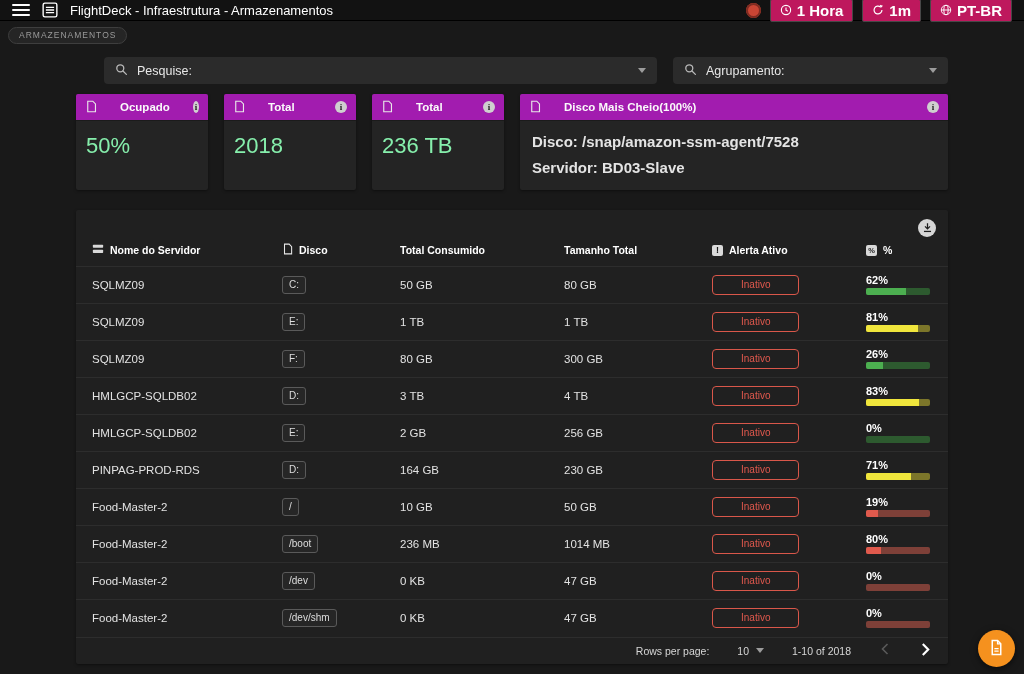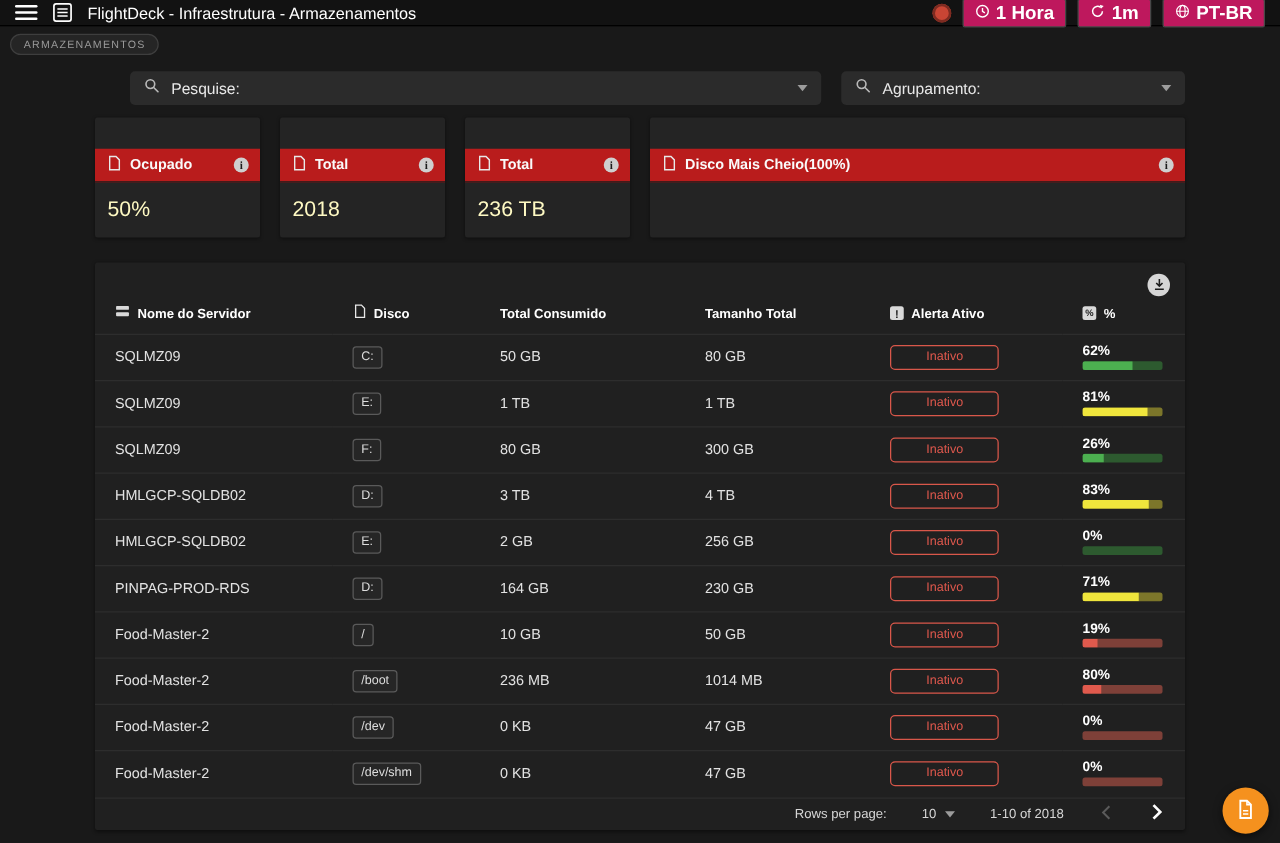--- a/index.html
+++ b/index.html
@@ -24,23 +24,23 @@
   .search-box { height:27px; background:#2b2b2b; border-radius:4px; display:flex; align-items:center; gap:9px; padding:0 11px; cursor:pointer; }
   .search-box.main { width:572px;margin-left:28px; }
   .search-box.group { width:284px; }
   .search-label { font-size:12.5px; color:#e8e8e8; }
   .caret-down { margin-left:auto; width:0; height:0; border-left:4px solid transparent; border-right:4px solid transparent; border-top:5px solid #9c9c9c; }
 
   
   .cards-row { margin-top:10px; display:flex; gap:16px; height:96px; }
   .stat-card { width:132px; background:#242424; border-radius:2px; overflow:hidden; box-shadow:0 1px 3px rgba(0,0,0,.45); }
   .stat-card.wide { flex:1; width:auto; }
-  .stat-head { height:27px; background:#b91c1c; border-bottom:1px solid #1b1b1b; display:flex; align-items:center; gap:7px; padding:0 9px; font-size:11.5px; font-weight:bold; color:#fafafa;margin-top:25px; }
+  .stat-head { height:27px; background:#a21caf; border-bottom:1px solid #1b1b1b; display:flex; align-items:center; gap:23px; padding:0 9px; font-size:11.5px; font-weight:bold; color:#fafafa; }
   .info-dot { margin-left:auto; width:12px; height:12px; border-radius:50%; background:#cfcfcf; color:#1c1c1c; font-size:9px; font-weight:bold; display:inline-flex; align-items:center; justify-content:center; font-family:"Liberation Serif",serif; cursor:pointer; }
-  .stat-value { padding:12px 10px; font-size:17px; color:#fef9c3; }
+  .stat-value { padding:12px 10px; font-size:22px; color:#86efac; }
   .stat-lines { padding:8px 12px; font-size:15px; font-weight:bold; color:#e4e4e4; line-height:1.75; }
 
   
   .table-card { margin-top:20px; background:#202020; border-radius:2px; height:454px; display:flex; flex-direction:column; box-shadow:0 1px 3px rgba(0,0,0,.45); }
   .table-toolbar { display:flex; justify-content:flex-end; padding:9px 12px 2px; }
   .dl-btn { width:18px; height:18px; border-radius:50%; background:#d6d6d6; border:none; display:flex; align-items:center; justify-content:center; cursor:pointer; }
   table { width:100%; border-collapse:collapse; table-layout:fixed; }
   thead th { font-size:10.5px; font-weight:bold; color:#fff; text-align:left; padding:4px 8px 9px 16px; }
   .th-inner { display:flex; align-items:center; gap:6px; }
   tbody td { font-size:11.5px; color:#e2e2e2; padding:0 8px 0 16px; height:37px; border-top:1px solid #2d2d2d; }
@@ -165,20 +165,24 @@
       <div class="stat-value">236 TB</div>
     </div>
     <div class="stat-card wide">
       <div class="stat-head">
         <span><svg width="12" height="13" viewBox="0 0 14 16">
               <path d="M3 1.5 h6.2 l3.3 3.3 V14.5 H3 z" fill="none" stroke="#e8e8e8" stroke-width="1.4"></path>
             </svg></span>
         <span>Disco Mais Cheio(100%)</span>
         <span class="info-dot">i</span>
       </div>
+      <div class="stat-lines">
+        <div>Disco: /snap/amazon-ssm-agent/7528</div>
+        <div>Servidor: BD03-Slave</div>
+      </div>
     </div>
   </div>
 
   <div class="table-card">
     <div class="table-toolbar">
       <button class="dl-btn">
         <span><svg width="11" height="11" viewBox="0 0 14 14">
               <path d="M7 1.5 v7 M3.8 5.6 L7 8.8 L10.2 5.6" fill="none" stroke="#1c1c1c" stroke-width="1.6"></path>
               <path d="M2.5 12 h9" stroke="#1c1c1c" stroke-width="1.6"></path>
             </svg></span>

